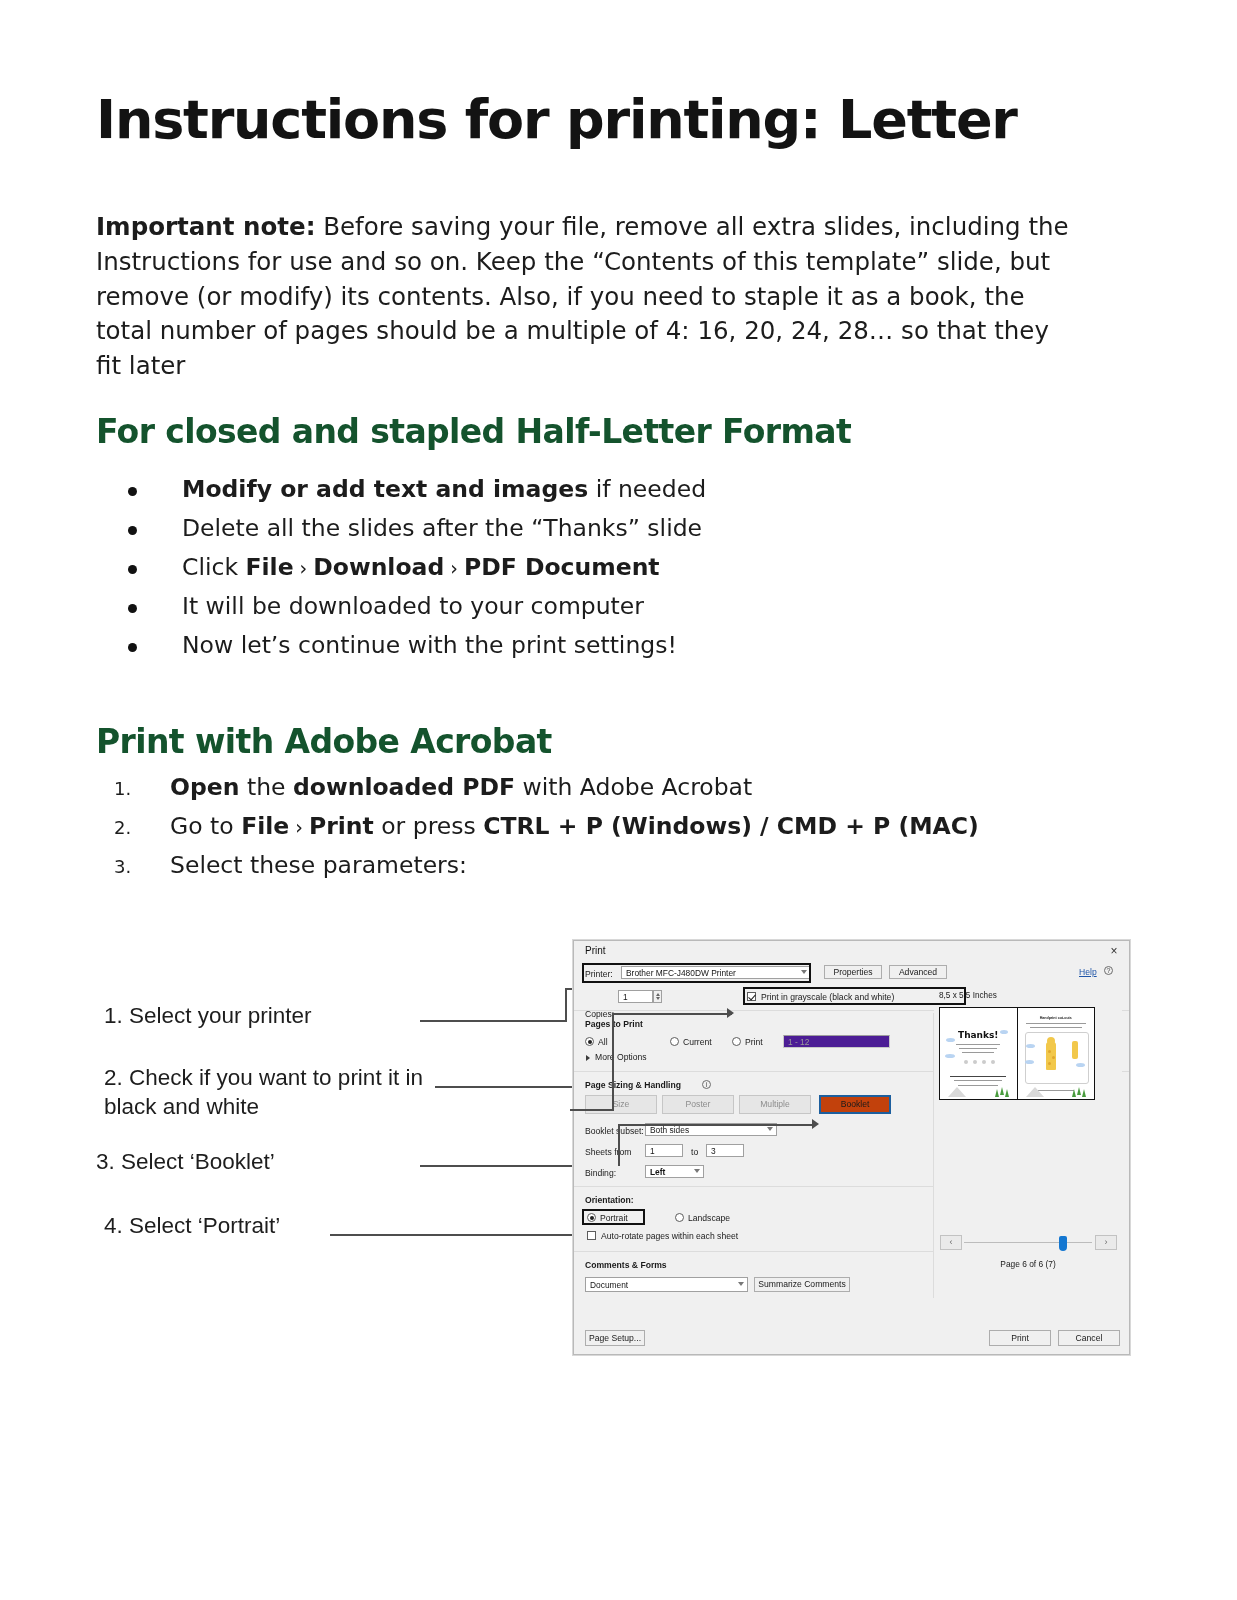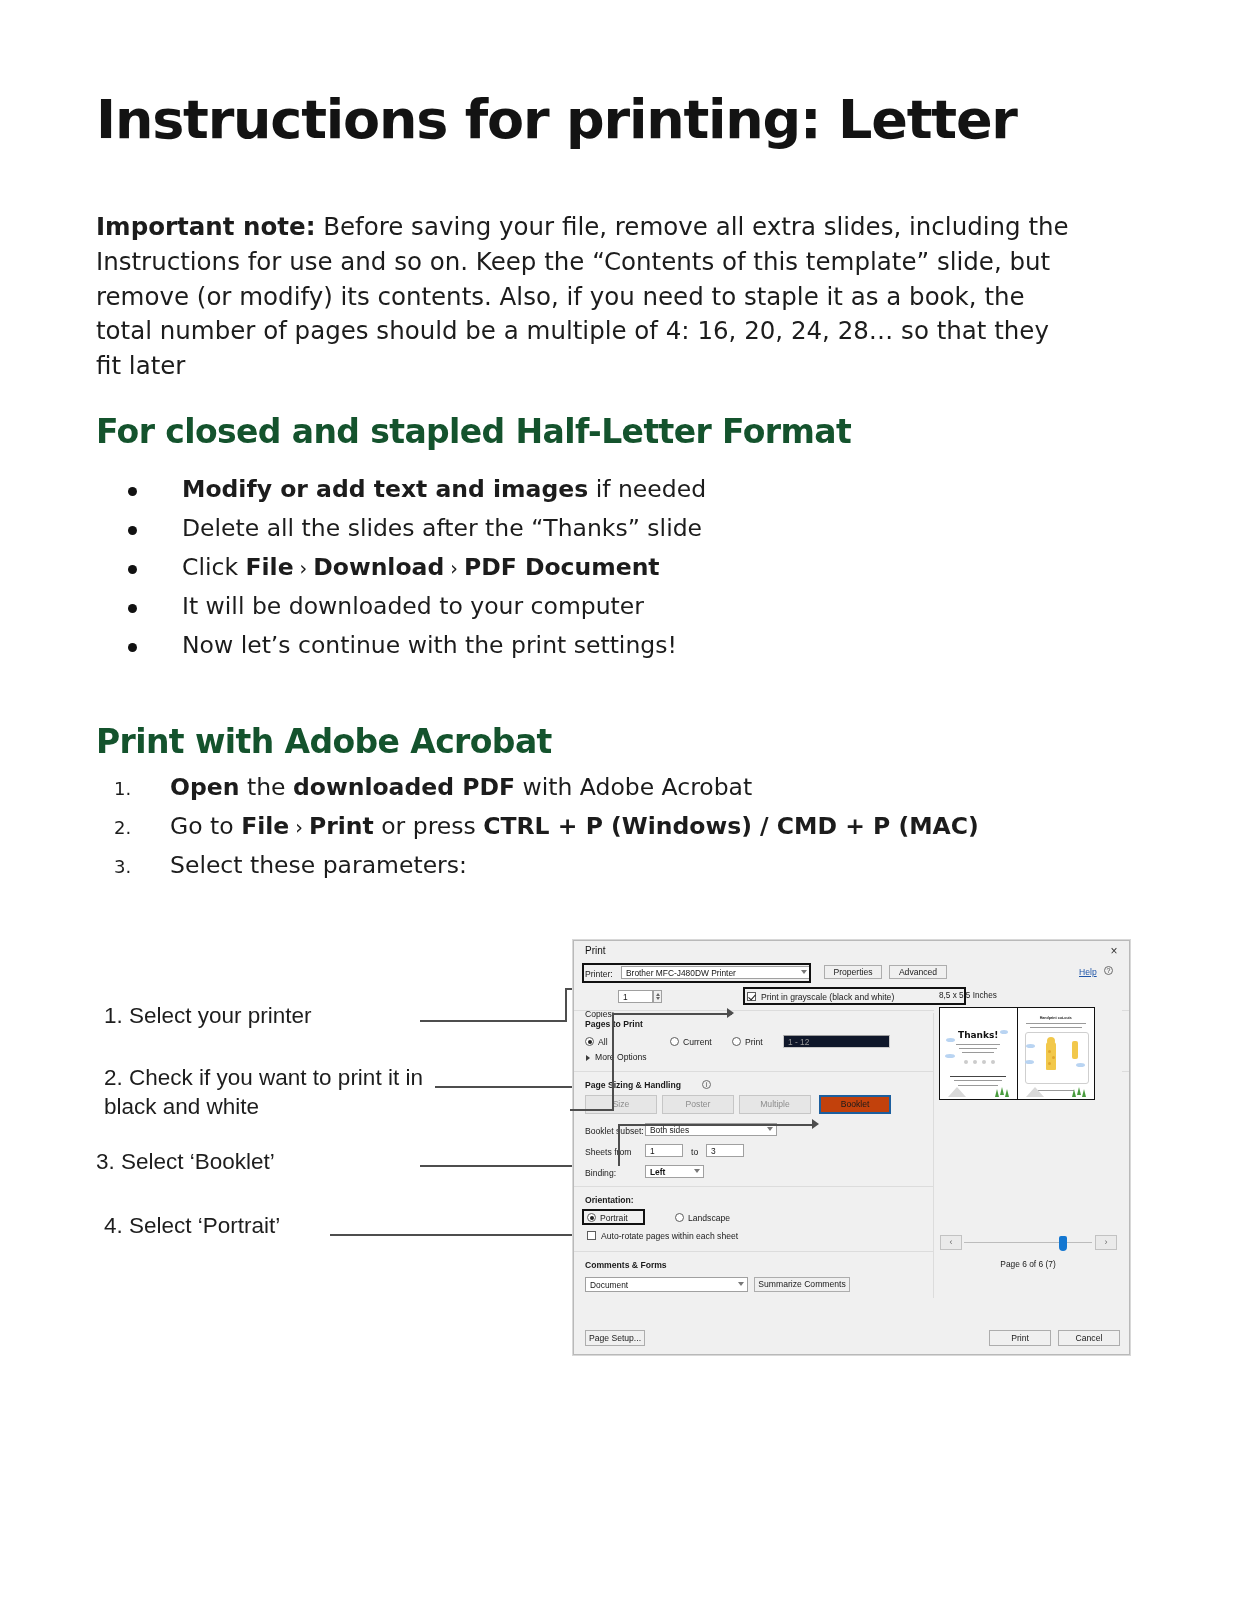--- a/index.html
+++ b/index.html
@@ -310,21 +310,21 @@
 
       <div class="sep" style="left:0;top:49px;width:555px;"></div>
 
       <div class="row bold" style="left:11px;top:58px;">Pages to Print</div>
       <div class="radio on" style="left:11px;top:76px;"></div>
       <div class="row" style="left:24px;top:76px;">All</div>
       <div class="radio" style="left:96px;top:76px;"></div>
       <div class="row" style="left:109px;top:76px;">Current</div>
       <div class="radio" style="left:158px;top:76px;"></div>
       <div class="row" style="left:171px;top:76px;">Print</div>
-      <div class="ctl ph" style="position:absolute;left:209px;top:74px;width:107px;border-color:#c8c8c8;border-top-color:#9d9d9d;background:#0f172a;">
+      <div class="ctl ph" style="position:absolute;left:209px;top:74px;width:107px;border-color:#c8c8c8;border-top-color:#9d9d9d;background:#4c1d95;">
         <span class="txt">1 - 12</span>
       </div>
       <div style="position:absolute;left:12px;top:94px;width:0;height:0;border-top:3.2px solid transparent;border-bottom:3.2px solid transparent;border-left:4.5px solid #3a3a3a;"></div>
       <div class="row" style="left:21px;top:91px;">More Options</div>
 
       <div class="sep" style="left:0;top:110px;width:555px;"></div>
 
       <div class="row bold" style="left:11px;top:119px;">Page Sizing &amp; Handling</div>
       <div class="infoi" style="left:128px;top:119px;">i</div>
 

